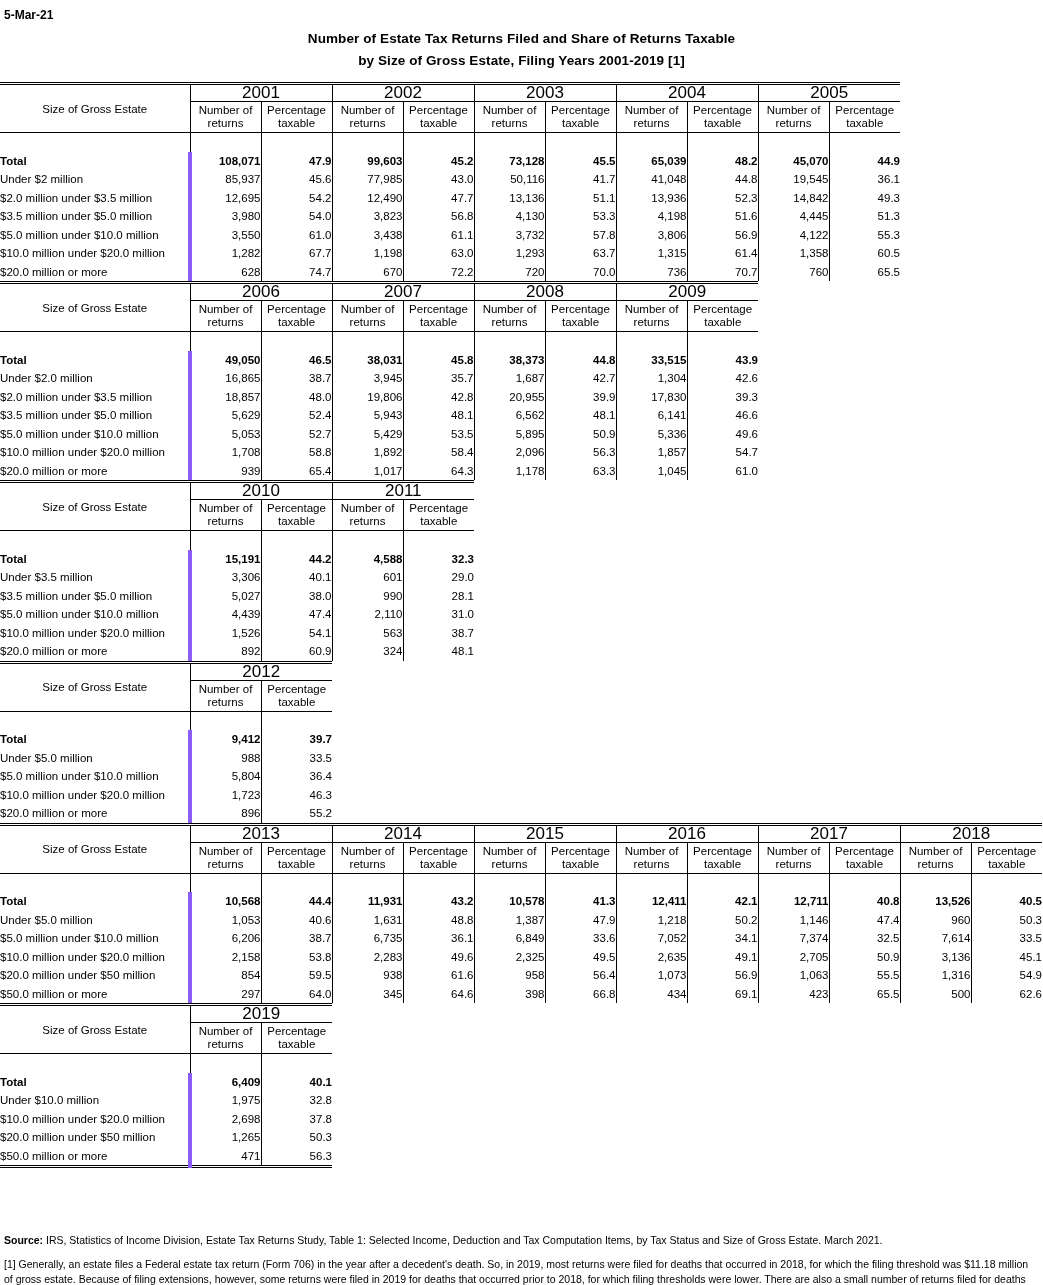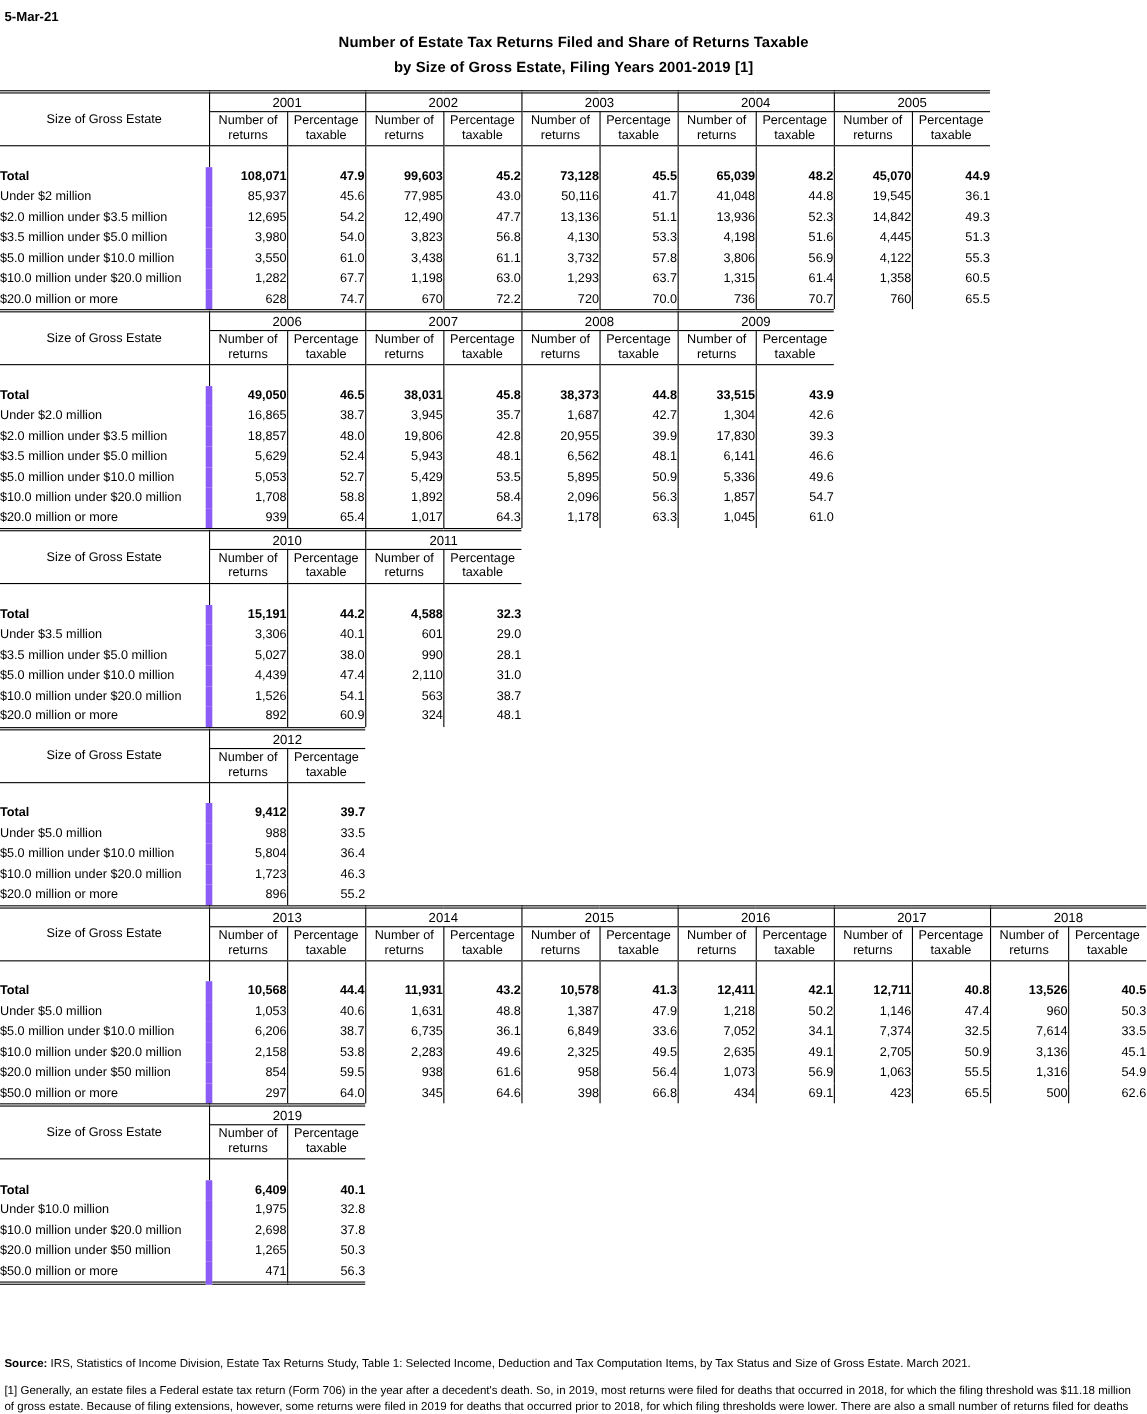--- a/index.html
+++ b/index.html
@@ -19,31 +19,31 @@
 
   table.blk{border-collapse:collapse;font-size:11.5px;table-layout:fixed;}
   table.blk td,table.blk th{padding:0;font-weight:normal;}
 
   
   col.lab{width:190px;}
   col.num{width:71px;}
   col.pct{width:71px;}
 
   
-  .yr{ text-align:center;font-size:12px;height:16px;line-height:16px;
+  .yr{ text-align:center;font-size:17px;height:16px;line-height:16px;
        border-bottom:1px solid #000; border-left:1px solid #000; }
   .sub{ text-align:center;font-size:11.5px;line-height:13px;height:30px;
         border-bottom:1px solid #000;border-left:1px solid #000;vertical-align:middle;}
   .lab-topblank{border-right:1px solid #000;}
 
   .spacer td{height:14px;border-left:1px solid #000;}
   .spacer td.lab{border-left:none;border-right:1px solid #000;}
 
   td.lab{ text-align:left;padding-left:3px;height:18.5px;line-height:18.5px;
-          border-right:6px solid #8b5cf6;white-space:nowrap;}
+          border-right:4px solid #8b5cf6;white-space:nowrap;}
   td.v{ text-align:right;padding-right:5px;height:18.5px;line-height:18.5px;
         border-left:1px solid #000;}
   tr.total td{font-weight:bold;}
   tr.last td{}
   .dbl-top{border-top:3px double #000;}
 
   .notes{position:absolute;left:4px;right:4px;font-size:10.5px;line-height:15px;}
   .notes p{margin:0 0 9px 0;}
   .notes b{font-weight:bold;}
   .foot1{margin:0;line-height:14.5px;}

